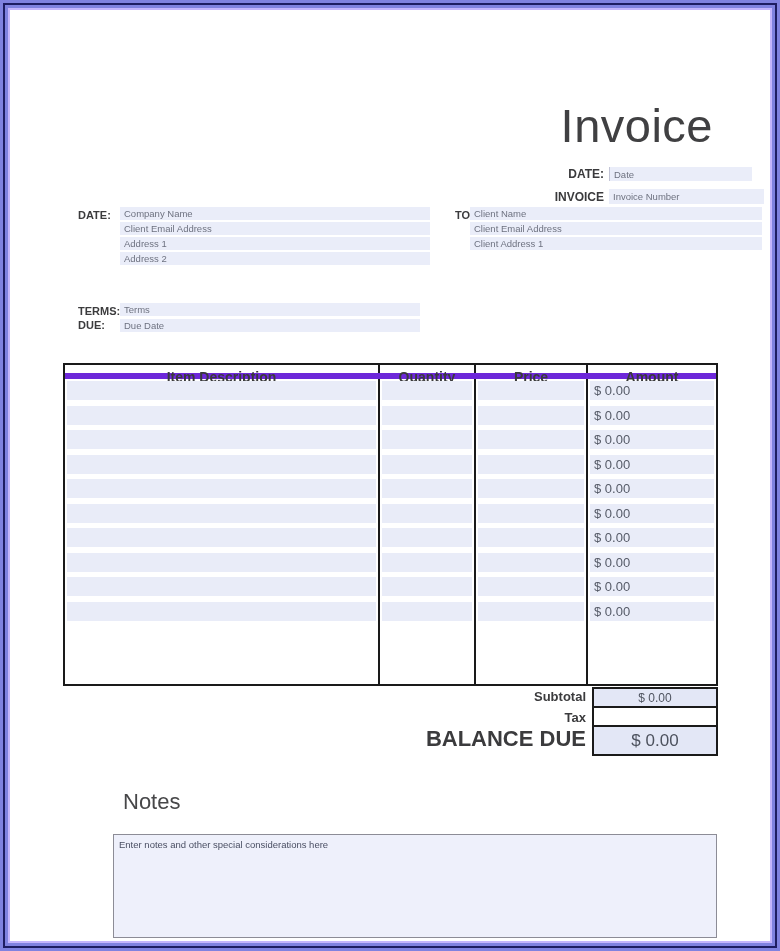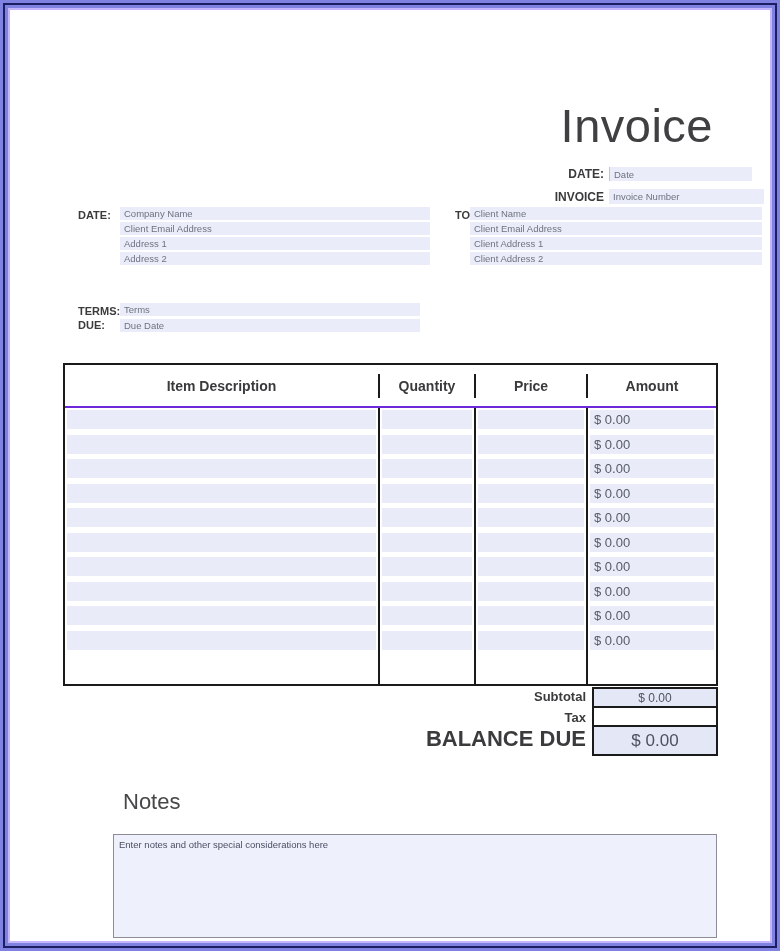--- a/index.html
+++ b/index.html
@@ -38,21 +38,21 @@
   .to-stack   { left:460px; top:197px; width:292px; }
 
   
   .terms-field { position:absolute; left:110px; width:300px; height:13px; }
 
   
   .items-table {
     position:absolute; left:53px; top:353px; width:655px; height:323px;
     border:2px solid #1a1a1a; display:flex; flex-direction:column;
   }
-  .thead { display:flex; border-bottom:2px solid #6d28d9; height:43px;align-items:center; }
+  .thead { display:flex; border-bottom:6px solid #6d28d9; height:14px; }
   .thead .hcell {
     font-weight:bold; font-size:14px; color:#3a3a3c;
     text-align:center; line-height:24px;
   }
   .col-desc  { width:315px; border-right:2px solid #1a1a1a; }
   .col-qty   { width:96px;  border-right:2px solid #1a1a1a; }
   .col-price { width:112px; border-right:2px solid #1a1a1a; }
   .col-amt   { flex:1; }
   .tbody { flex:1; display:flex; flex-direction:column; }
   .trow { display:flex; height:24.5px; }
@@ -117,21 +117,20 @@
     <input class="field" placeholder="Client Email Address" style="">
     <input class="field" placeholder="Address 1" style="">
     <input class="field" placeholder="Address 2" style="">
   </div>
 
   <span class="section-label" style="left:445px; top:199px;">TO:</span>
   <div class="fields-stack to-stack">
     <input class="field" placeholder="Client Name" style="">
     <input class="field" placeholder="Client Email Address" style="">
     <input class="field" placeholder="Client Address 1" style="">
-    <input class="field" placeholder="Client Address 2" style="">
   </div>
 
   <span class="section-label" style="left:68px; top:295px;">TERMS:</span>
   <span class="section-label" style="left:68px; top:309px;">DUE:</span>
   <input class="field terms-field" style="top: 293px;" placeholder="Terms">
   <input class="field terms-field" style="top: 309px;" placeholder="Due Date">
 
   <div class="items-table">
     <div class="thead">
       <div class="hcell col-desc">Item Description</div>

